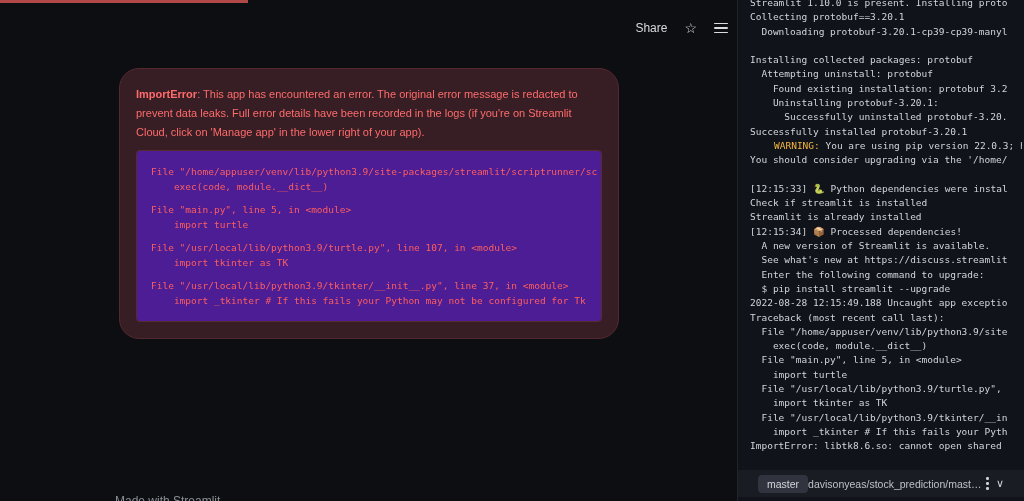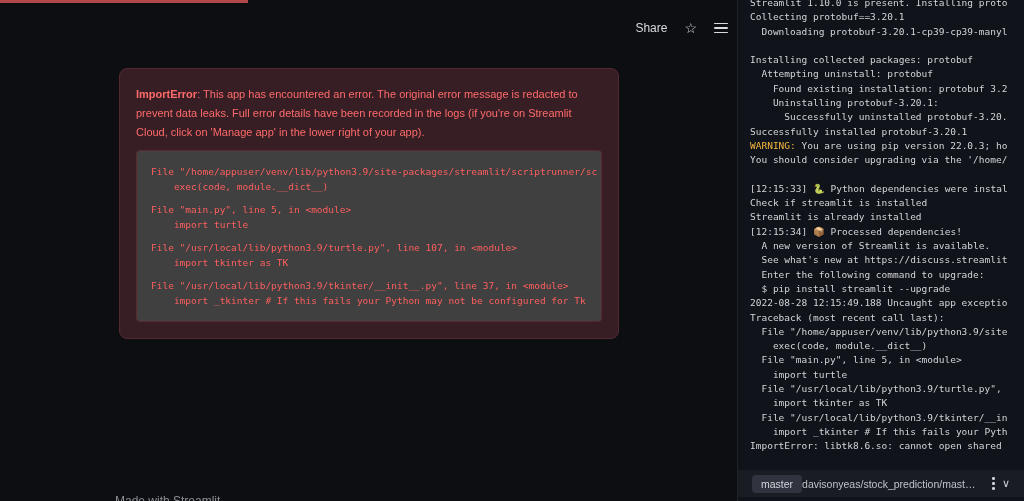--- a/index.html
+++ b/index.html
@@ -18,53 +18,53 @@
   .decoration { position:absolute; top:0; left:0; width:248px; height:3px; background:var(--decoration,#b04848); }
 
   .toolbar { position:absolute; top:9px; right:9px; display:flex; align-items:center; gap:17px; color:#d9dadd;margin-top:12px; }
   .share { background:none; border:none; color:#d9dadd; font:12px "Liberation Sans", sans-serif; cursor:pointer; }
   .star  { font-size:14px; line-height:1; cursor:pointer; }
   .burger { display:flex; flex-direction:column; gap:3px; width:14px; cursor:pointer; }
   .burger i { display:block; height:1.5px; background:#d9dadd; border-radius:1px; }
 
   .error-box {
     position:absolute; left:119px; top:68px; width:500px; padding:16px;
-    background:var(--error-bg,#371e24); border:1px solid #53282e; border-radius:8px;
+    background:var(--error-bg,#371e24); border:1px solid #53282e; border-radius:20px;
     color:var(--error-text,#ff6b6b);
   }
   .error-msg { font-size:11px; line-height:19px; }
   .error-msg strong { font-weight:bold; }
   .tb-label { margin-top:22px; font-size:11px; }
   .code-block {
     margin-top:8px; padding:13px 14px;
-    background:#404040; border:1px solid #5a2a31; border-radius:4px;
+    background:#4c1d95; border:1px solid #5a2a31; border-radius:4px;
     font-family:"DejaVu Sans Mono", monospace; font-size:9.5px; color:#ff5e5e;
     white-space:pre; overflow:hidden;
   }
   .code-block .line { height:15px; line-height:15px; }
   .code-block .line.empty { height:8px; }
 
   .footer { position:absolute; left:115px; top:494px; font-size:12px; color:#8a8d94; cursor:pointer; }
 
   
   .terminal {
     position:absolute; top:0; right:0; width:287px; height:501px;
     background:var(--term-bg,#10131a); border-left:1px solid #222429;text-decoration:underline;
   }
   .term-lines {
     position:absolute; top:-4px; left:12px; right:2px; height:462px;
     font-family:"DejaVu Sans Mono", monospace; font-size:9.5px;
     color:var(--term-text,#d3d5da); white-space:pre; overflow:hidden;
   }
   .term-lines .line { height:14.3px; line-height:14.3px; }
-  .warn { color:var(--warning,#f4b63f); }
+  .warn { color:var(--warning,#f4b63f);margin-left:24px; }
 
   .term-bar {
     position:absolute; left:0; right:0; bottom:4px; height:27px;
-    background:#191c23; display:flex; align-items:center; padding:0 14px;
+    background:#191c23; display:flex; align-items:center; padding:0 20px;
   }
   .chip { background:#31343e; border-radius:4px; padding:3px 9px; font-size:10.5px; color:#d3d5db; cursor:pointer; }
   .repo { flex:1; font-size:10.5px; color:#bfc2c9; white-space:nowrap; overflow:hidden; }
   .kebab { display:flex; flex-direction:column; gap:2.5px; padding:3px; cursor:pointer; }
   .kebab i { width:2.5px; height:2.5px; border-radius:50%; background:#cfd2d9; }
   .chev { color:#cfd2d9; font-size:11px; line-height:1; cursor:pointer; margin-left:4px; }
 </style>
 </head>
 <body>
 

